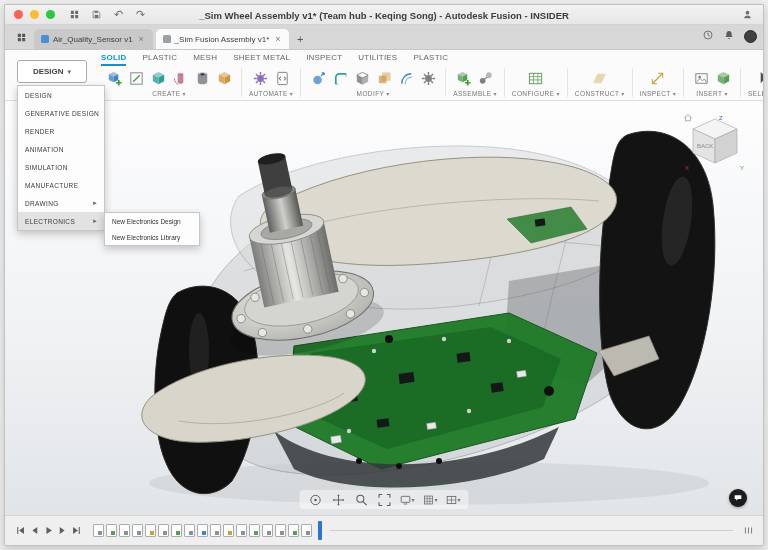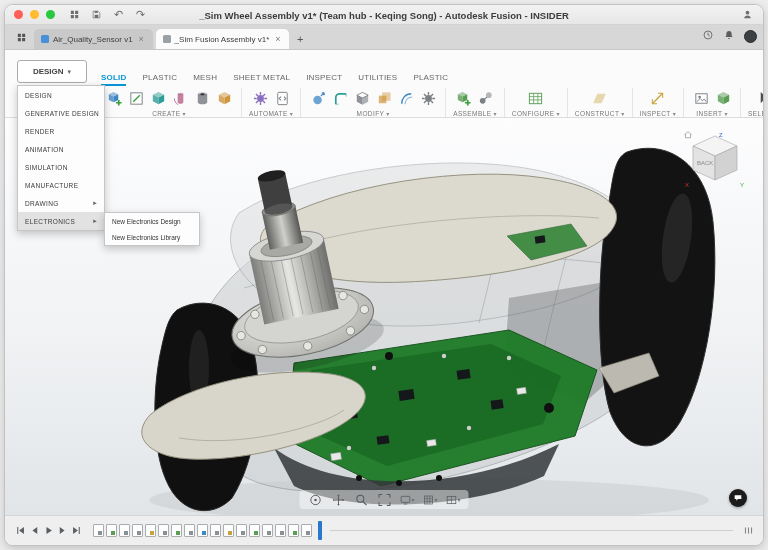--- a/index.html
+++ b/index.html
@@ -1,18 +1,18 @@
 <!DOCTYPE html>
 <html><head>
 <meta charset="utf-8">
 <style>
   html,body{width:768px;height:550px;margin:0;overflow:hidden;background:#ededed;
     font-family:"Liberation Sans","DejaVu Sans",sans-serif;-webkit-font-smoothing:antialiased;}
   *{box-sizing:border-box;}
-  .window{position:absolute;inset:4px;background:#fff;border:1px solid #c2c2c2;border-radius:9px;
+  .window{position:absolute;inset:4px;background:#fff;border:1px solid #c2c2c2;border-radius:1px;
     box-shadow:0 3px 10px rgba(0,0,0,.18);overflow:hidden;display:flex;flex-direction:column;}
 
   
   .titlebar{flex:0 0 20px;background:linear-gradient(#f2f2f2,#e7e7e7);border-bottom:1px solid #d3d3d3;
     display:flex;align-items:center;padding:0 9px;position:relative;}
   .lights{display:flex;gap:7px;}
   .light{width:9px;height:9px;border-radius:50%;}
   .light.red{background:#ff5f57;}.light.yellow{background:#febc2e;}.light.green{background:#28c840;}
   .tb-icons{display:flex;gap:9px;margin-left:13px;color:#6e6e6e;align-items:center;}
   .tb-ic{width:13px;height:13px;display:flex;align-items:center;justify-content:center;}
@@ -37,21 +37,21 @@
   .dtclose::before{content:"\00D7";font-size:9px;line-height:9px;}
   .newtab{width:16px;height:20px;display:flex;align-items:center;justify-content:center;color:#555;}
   .newtab::before{content:"+";font-size:11px;}
   .tabbar-right{margin-left:auto;display:flex;align-items:center;gap:9px;margin-bottom:4px;color:#5c5c5c;}
   .tabbar-right svg{width:12px;height:12px;}
   .avatar{width:13px;height:13px;border-radius:50%;background:#3c4043;border:1px solid #2a2c2e;}
 
   
   .ribbon{flex:0 0 51px;background:#fbfbfb;border-bottom:1px solid #dcdcdc;position:relative;}
   .rtabs{display:flex;gap:16px;padding:3px 0 0 96px;font-size:8px;color:#666;}
-  .rtab{padding-bottom:2px;border-bottom:2px solid transparent;letter-spacing:.2px;margin-top:20px;}
+  .rtab{padding-bottom:2px;border-bottom:2px solid transparent;letter-spacing:.2px;}
   .rtab.active{color:#0696d7;border-bottom-color:#0696d7;font-weight:bold;}
   .design-btn{position:absolute;left:12px;top:10px;width:70px;height:23px;background:#fff;
     border:1px solid #ababab;border-radius:3px;display:flex;align-items:center;justify-content:center;
     gap:4px;font-size:8px;font-weight:bold;color:#444;}
   .design-btn::after{content:"\25BE";font-size:7px;color:#666;}
   .rtools{display:flex;align-items:flex-start;padding:2px 4px 0 92px;}
   .group{display:flex;flex-direction:column;align-items:center;padding:0 7px;border-right:1px solid #e5e5e5;}
   .group:last-child{border-right:none;}
   .gicons{display:flex;gap:2px;align-items:center;height:21px;}
   .ibtn{width:20px;height:20px;display:flex;align-items:center;justify-content:center;border-radius:2px;}

